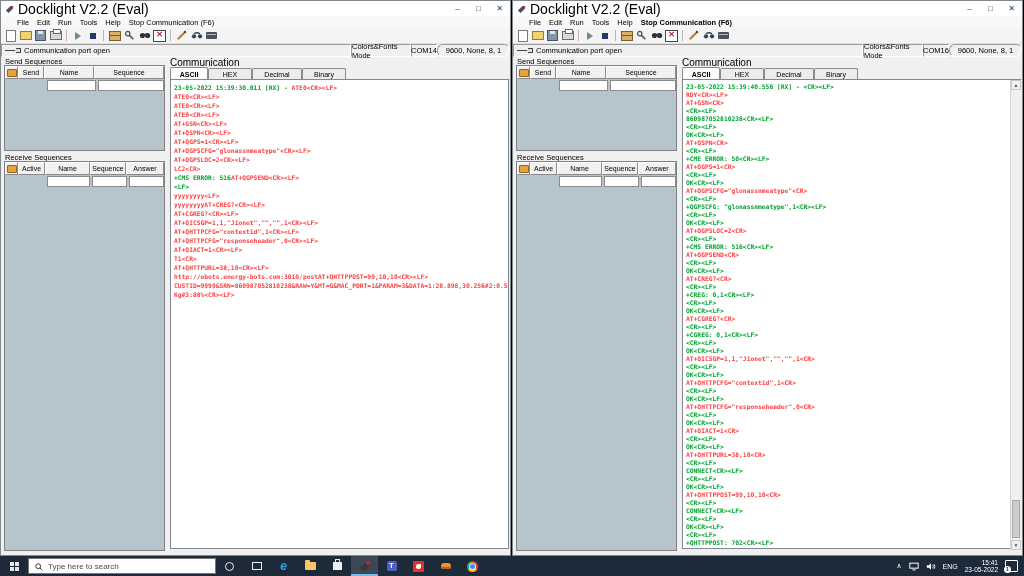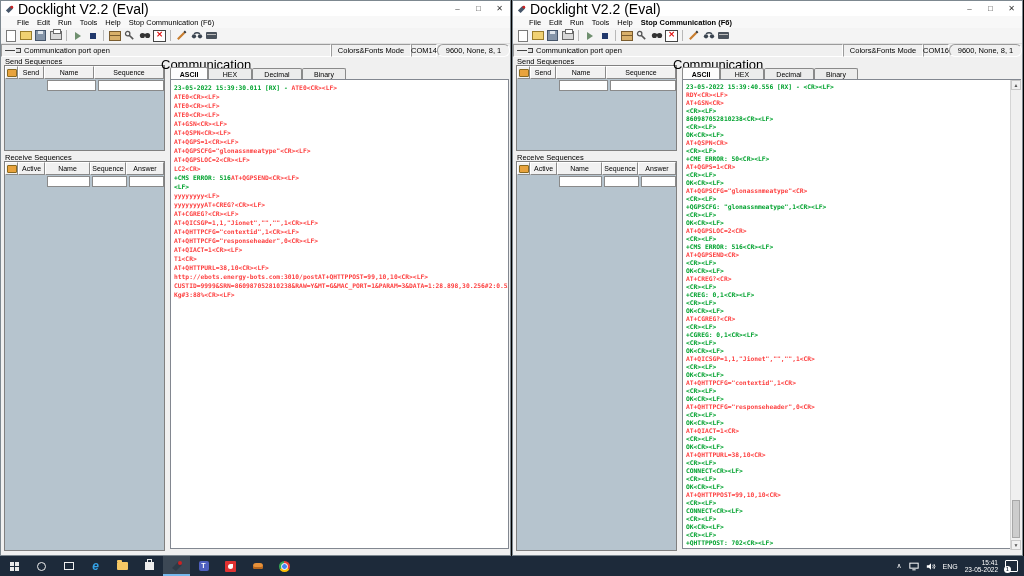--- a/index.html
+++ b/index.html
@@ -16,21 +16,21 @@
   .menu-item{font-size:7.5px;color:#000;padding:0 4px;white-space:nowrap;}
   .menu-item.bold{font-weight:bold;}
   .toolbar{height:15px;display:flex;align-items:center;background:#f4f4f4;padding:0 3px;gap:2px;
            border-bottom:1px solid #e0e0e0;}
   .tbi{width:13px;height:12px;display:inline-flex;align-items:center;justify-content:center;}
   .tbsep{width:1px;height:11px;background:#b8b8b8;margin:0 2px;}
   .statusrow{height:13px;display:flex;}
   .spanel{border:1px solid;border-color:#9b9b9b #fff #fff #9b9b9b;background:#f0f0f0;
           font-size:7.5px;color:#000;display:flex;align-items:center;box-sizing:border-box;}
   .spanel.main{flex:1;padding-left:3px;gap:3px;}
-  .spanel.c1{width:80px;justify-content:center;}
+  .spanel.c1{width:60px;justify-content:center;}
   .spanel.c2{width:26px;justify-content:center;}
   .spanel.c3{width:73px;justify-content:center;border-radius:6px;}
   .plug-icon{display:inline-block;width:16px;height:5px;position:relative;}
   .plug-icon .wire{position:absolute;left:0;top:2px;width:10px;height:1px;background:#444;}
   .plug-icon .head{position:absolute;right:0;top:0;width:5px;height:5px;border:1px solid #444;
                    border-left:none;box-sizing:border-box;background:#ddd;}
   
   .panel-label{position:absolute;font-size:7.5px;color:#000;left:4px;}
   .seq-table{position:absolute;left:3px;width:161px;box-sizing:border-box;
              border:1px solid #808080;background:var(--panel);}
@@ -45,21 +45,21 @@
   .recv-head .th:nth-child(5){width:38px;}
   .seq-glyph{width:8px;height:6px;background:#e8a33d;border:1px solid #8a6a20;border-radius:1px;}
   .inrow{display:flex;height:13px;gap:2px;padding-top:1px;box-sizing:border-box;}
   .inbox{background:#fff;border:1px solid #8a8a8a;box-sizing:border-box;height:11px;}
   .send-in .sp1{width:40px;border:none;background:transparent;}
   .send-in .inbox:nth-child(2){width:49px;} .send-in .inbox:nth-child(3){width:66px;}
   .recv-in .sp1{width:41px;border:none;background:transparent;}
   .recv-in .inbox:nth-child(2){width:44px;} .recv-in .inbox:nth-child(3){width:35px;}
   .recv-in .inbox:nth-child(4){width:36px;}
   
-  .comm-label{position:absolute;left:160px;top:56px;font-size:13px;color:#000;}
+  .comm-label{position:absolute;left:169px;top:56px;font-size:10px;color:#000;}
   .tabs{position:absolute;left:169px;top:64px;height:14px;display:flex;align-items:flex-end;}
   .tab{font-size:7px;color:#000;border:1px solid #8a8a8a;border-bottom:none;background:#ececec;
        padding:2px 0 1px 0;text-align:center;border-radius:2px 2px 0 0;box-sizing:border-box;}
   .tab:nth-child(1){width:38px;} .tab:nth-child(2){width:44px;}
   .tab:nth-child(3){width:50px;} .tab:nth-child(4){width:44px;}
   .tab.active{background:#fdfdfd;font-weight:bold;padding-top:3px;}
   .terminal{position:absolute;left:169px;top:78px;width:339px;bottom:6px;background:#fff;
             border:1px solid #828790;box-sizing:border-box;overflow:hidden;
             font-family:"DejaVu Sans Mono",monospace;font-weight:bold;font-size:6.3px;
             padding:3px 0 0 3px;}
@@ -496,20 +496,29 @@
 
 <div class="taskbar">
   <div class="start-btn">
     <span class="winlogo">
         <i></i>
         <i></i>
         <i></i>
         <i></i>
       </span>
   </div>
+  <div class="searchbox">
+    <span>
+      <svg width="8" height="8" viewBox="0 0 10 10">
+          <circle cx="4" cy="4" r="3" fill="none" stroke="#333" stroke-width="1.2"></circle>
+          <line x1="6.3" y1="6.3" x2="9" y2="9" stroke="#333" stroke-width="1.2"></line>
+        </svg>
+    </span>
+    <span class="ph">Type here to search</span>
+  </div>
   <div class="tb-apps" id="tb-apps">
       <span class="tb-app">
         <span class="g-ring"></span>
       </span>
       <span class="tb-app">
         <span class="g-tv"></span>
       </span>
       <span class="tb-app">
         <span class="g-edge">e</span>
       </span>

